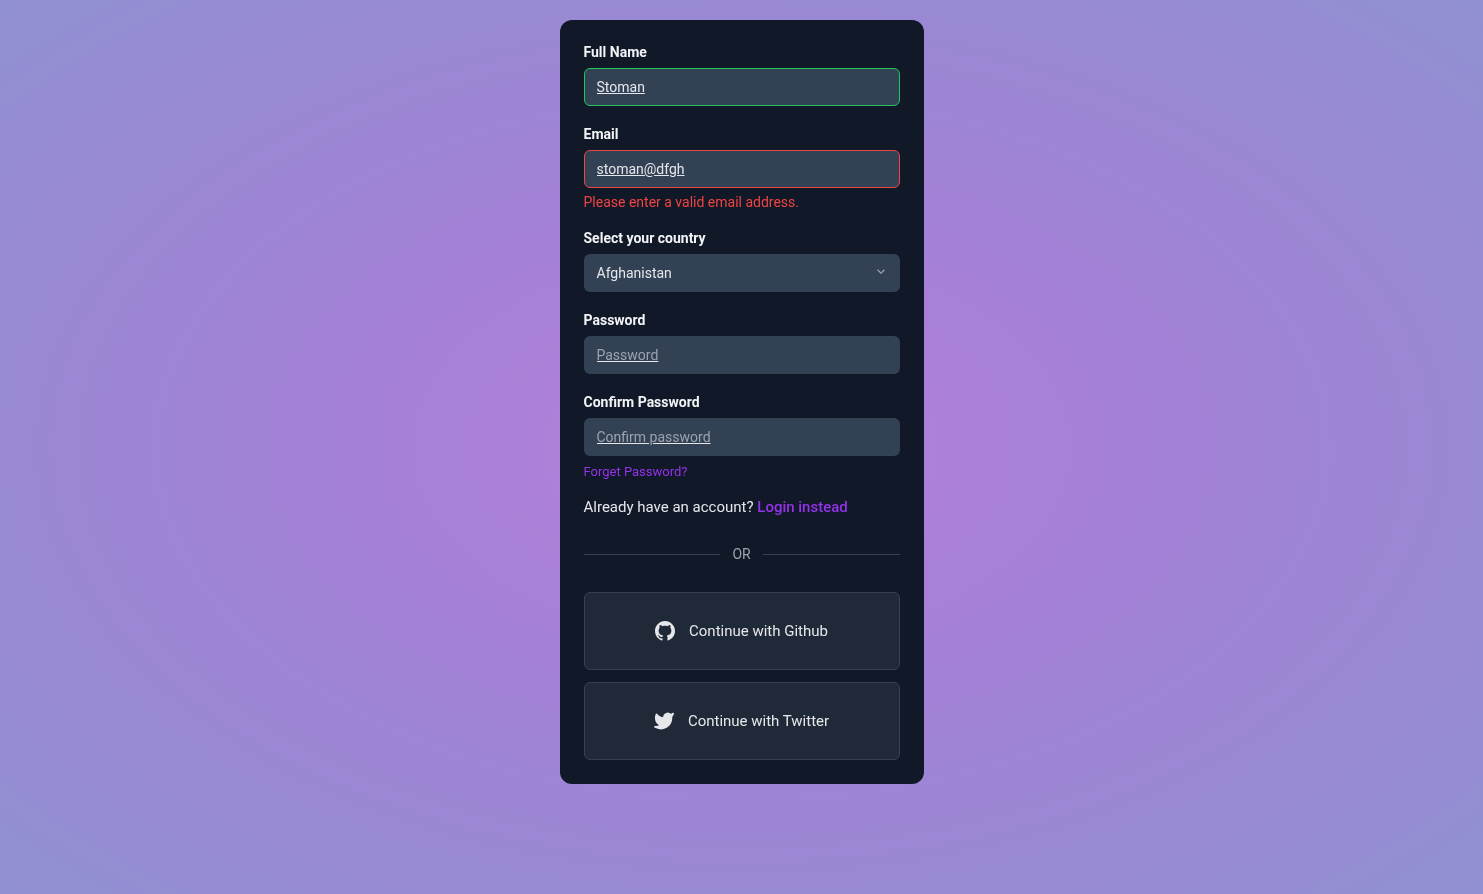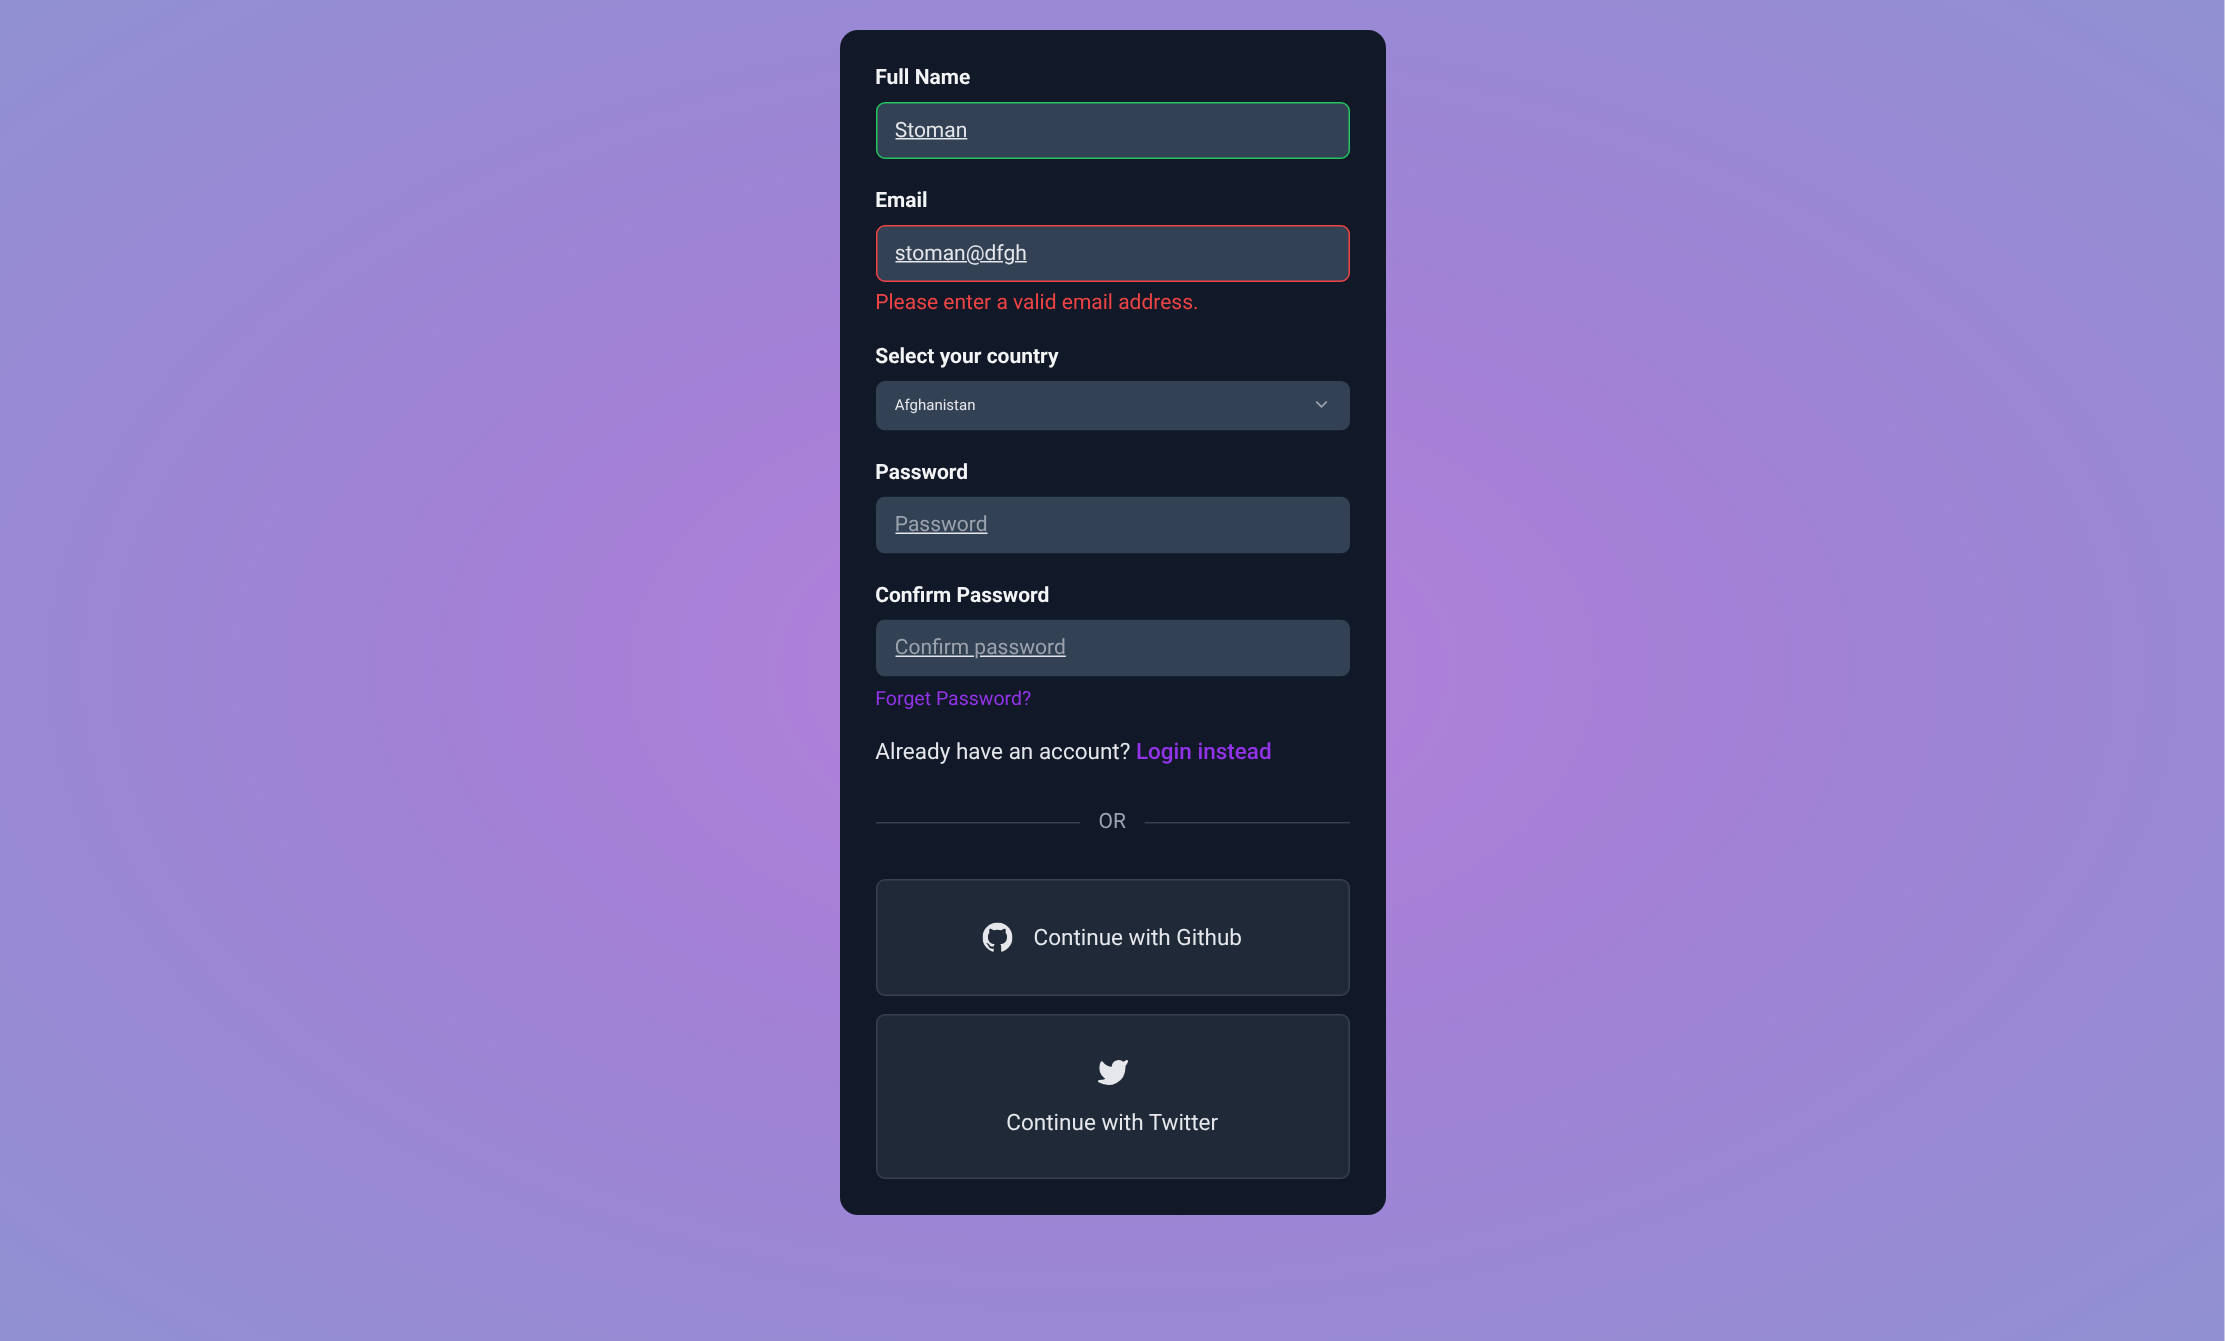--- a/index.html
+++ b/index.html
@@ -61,21 +61,21 @@
     .select-wrapper {
       position: relative;
     }
     .select-input {
       width: 100%;
       background: #334155;
       border: 1px solid transparent;
       border-radius: 6px;
       padding: 10px 12px;
       color: #e5e7eb;
-      font-size: 10px;
+      font-size: 14px;
       outline: none;
       appearance: none;
       cursor: pointer;
       font-family: inherit;
     }
     .select-chevron {
       position: absolute;
       right: 12px;
       top: 50%;
       transform: translateY(-50%);
@@ -138,21 +138,20 @@
       cursor: pointer;
       display: flex;
       align-items: center;
       justify-content: center;
       gap: 14px;
       margin-bottom: 12px;
       font-family: inherit;
     }
     .social-btn:last-child {
       margin-bottom: 0;
-      flex-direction: column;
     }
     .social-icon {
       width: 20px;
       height: 20px;
       fill: #e5e7eb;
     }
   </style>
 </head>
 <body>
 

